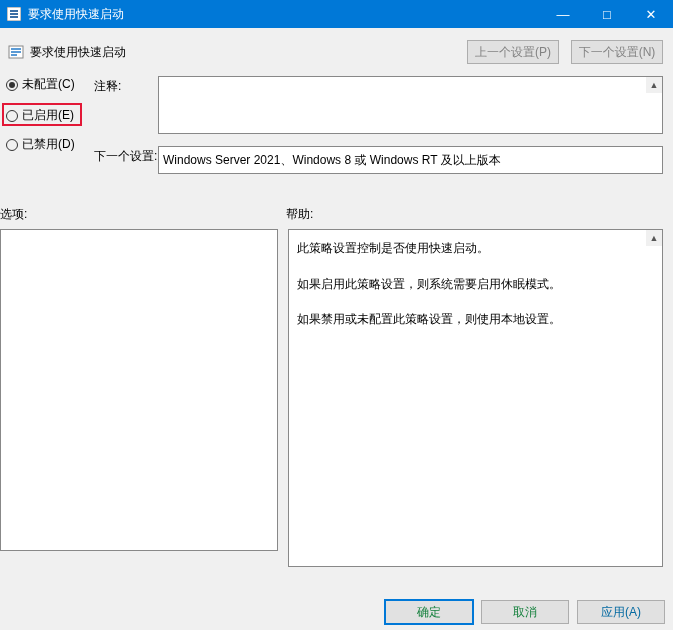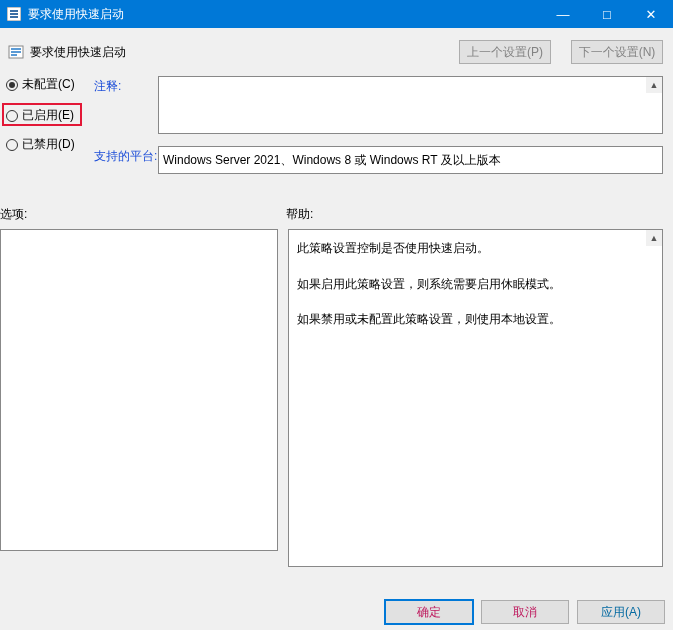--- a/index.html
+++ b/index.html
@@ -4,44 +4,44 @@
 <style>
 html,body{margin:0;padding:0;width:673px;height:630px;font:12px "Segoe UI","Microsoft YaHei",sans-serif;background:#f0f0f0;overflow:hidden}
 .titlebar{height:28px;background:#0078d7;color:#fff;display:flex;align-items:center;padding-left:6px}
 .titlebar .icon{width:16px;height:16px;margin-right:6px;display:flex;align-items:center;justify-content:center}
 .titlebar .title{flex:1;font-size:12px}
 .titlebar .win-btn{width:44px;height:28px;display:flex;align-items:center;justify-content:center;font-size:13px;color:#fff}
 .header{display:flex;align-items:center;height:48px;padding-left:8px}
 .header .icon{width:16px;height:16px;margin-right:6px}
 .header .name{flex:1;font-size:12px;font-weight:normal;color:#000}
 .nav-btns{display:flex;margin-right:10px}
-.nav-btn{width:90px;height:22px;border:1px solid #adadad;background:#e1e1e1;color:#838383;font-size:12px;display:flex;align-items:center;justify-content:center;margin-left:20px}
+.nav-btn{width:90px;height:22px;border:1px solid #adadad;background:#e1e1e1;color:#838383;font-size:12px;display:flex;align-items:center;justify-content:center;margin-left:12px}
 .top{display:flex;padding-left:6px}
 .radios{width:88px}
 .radio{display:flex;align-items:center;margin-bottom:10px}
 .radio .circle{width:12px;height:12px;border:1px solid #333;border-radius:50%;margin-right:4px;box-sizing:border-box;position:relative}
 .radio.checked .circle::after{content:"";position:absolute;width:6px;height:6px;background:#333;border-radius:50%;left:2px;top:2px}
 .radio.highlight{border:2px solid #e31837;padding:2px 6px 0 2px;margin-left:-4px;width:fit-content}
 .top-right{flex:1;margin-right:10px}
 .field-row{display:flex;align-items:flex-start;margin-bottom:12px}
-.field-label{width:64px;padding-top:2px;color:#1d4ed8}
+.field-label{width:64px;padding-top:2px;color:#000000}
 .comment-box{flex:1;height:56px;border:1px solid #888;background:#fff;position:relative}
 .comment-box .scroll-up{position:absolute;top:0;right:0;width:16px;height:16px;background:#f0f0f0;display:flex;align-items:center;justify-content:center;font-size:9px;color:#555}
 .platform-box{flex:1;height:22px;border:1px solid #888;background:#fff;padding:2px 4px;font-size:12px;color:#000;display:flex;align-items:center}
 .mid-labels{display:flex;padding:20px 0 6px 0}
 .mid-labels .opt{width:286px;color:#000}
 .mid-labels .help{color:#000}
 .panes{display:flex;padding-right:10px}
 .pane{border:1px solid #888;background:#fff}
 .pane.left{width:276px;height:320px;margin-right:10px;margin-left:0}
 .pane.right{flex:1;height:320px;padding:8px;color:#000;line-height:1.8;position:relative}
 .pane.right p{margin:0 0 14px 0}
 .pane.right .scroll-up{position:absolute;top:0;right:0;width:16px;height:16px;background:#f0f0f0;display:flex;align-items:center;justify-content:center;font-size:9px;color:#555}
 .footer{position:absolute;bottom:0;left:0;right:0;height:36px;display:flex;justify-content:flex-end;align-items:center;padding-right:8px}
-.btn{width:86px;height:22px;border:1px solid #adadad;background:#e1e1e1;font-size:12px;display:flex;align-items:center;justify-content:center;margin-left:8px;color:#be185d}
+.btn{width:86px;height:22px;border:1px solid #adadad;background:#e1e1e1;font-size:12px;display:flex;align-items:center;justify-content:center;margin-left:8px;color:#15803d}
 .btn.primary{border:1px solid #0078d7;outline:1px solid #0078d7}
 .btn.disabled{color:#0369a1}
 svg{display:block}
 </style>
 </head>
 <body>
 
 <div class="titlebar">
   <span class="icon">
     <svg width="14" height="14" viewBox="0 0 14 14">
@@ -89,21 +89,21 @@
     </div>
   </div>
   <div class="top-right">
     <div class="field-row">
       <div class="field-label">注释:</div>
       <div class="comment-box">
         <span class="scroll-up">▲</span>
       </div>
     </div>
     <div class="field-row">
-      <div class="field-label">支持的平台:</div>
+      <div class="field-label">下一个设置:</div>
       <div class="platform-box">Windows Server 2021、Windows 8 或 Windows RT 及以上版本</div>
     </div>
   </div>
 </div>
 
 <div class="mid-labels">
   <div class="opt">选项:</div>
   <div class="help">帮助:</div>
 </div>
 

